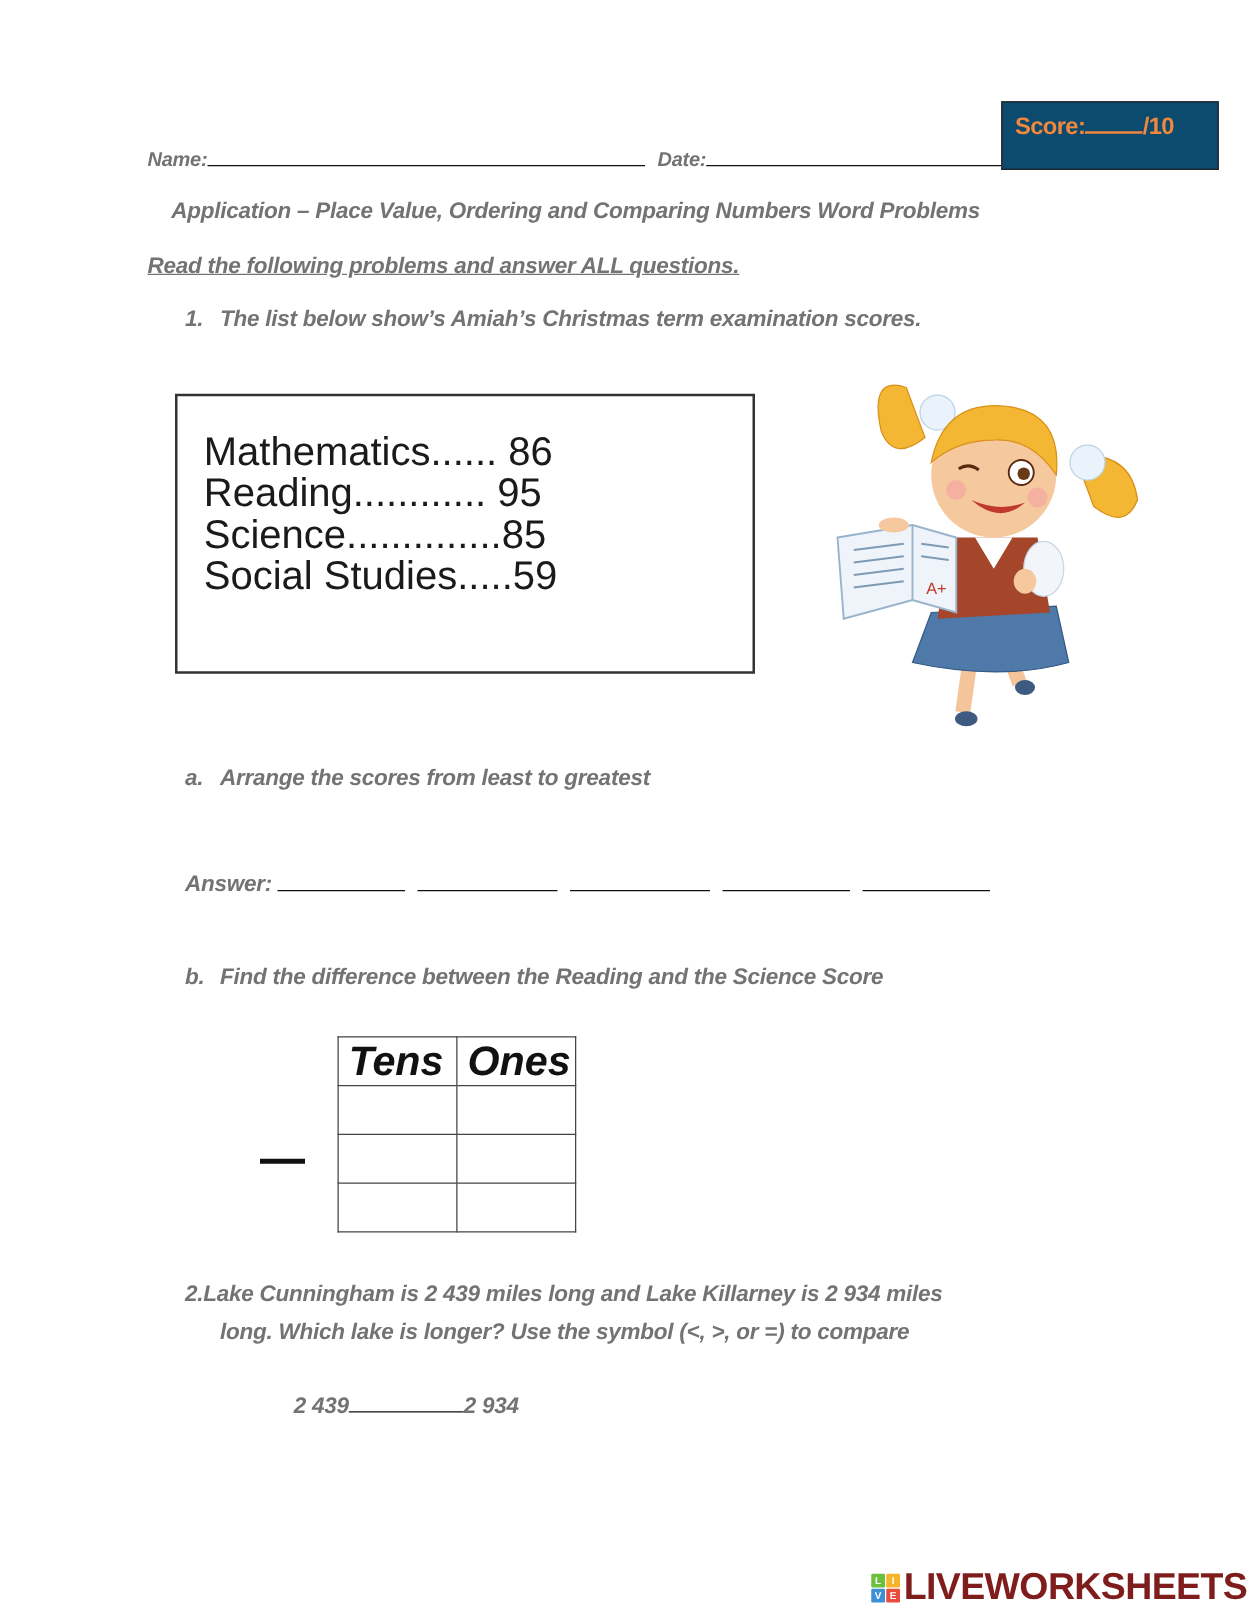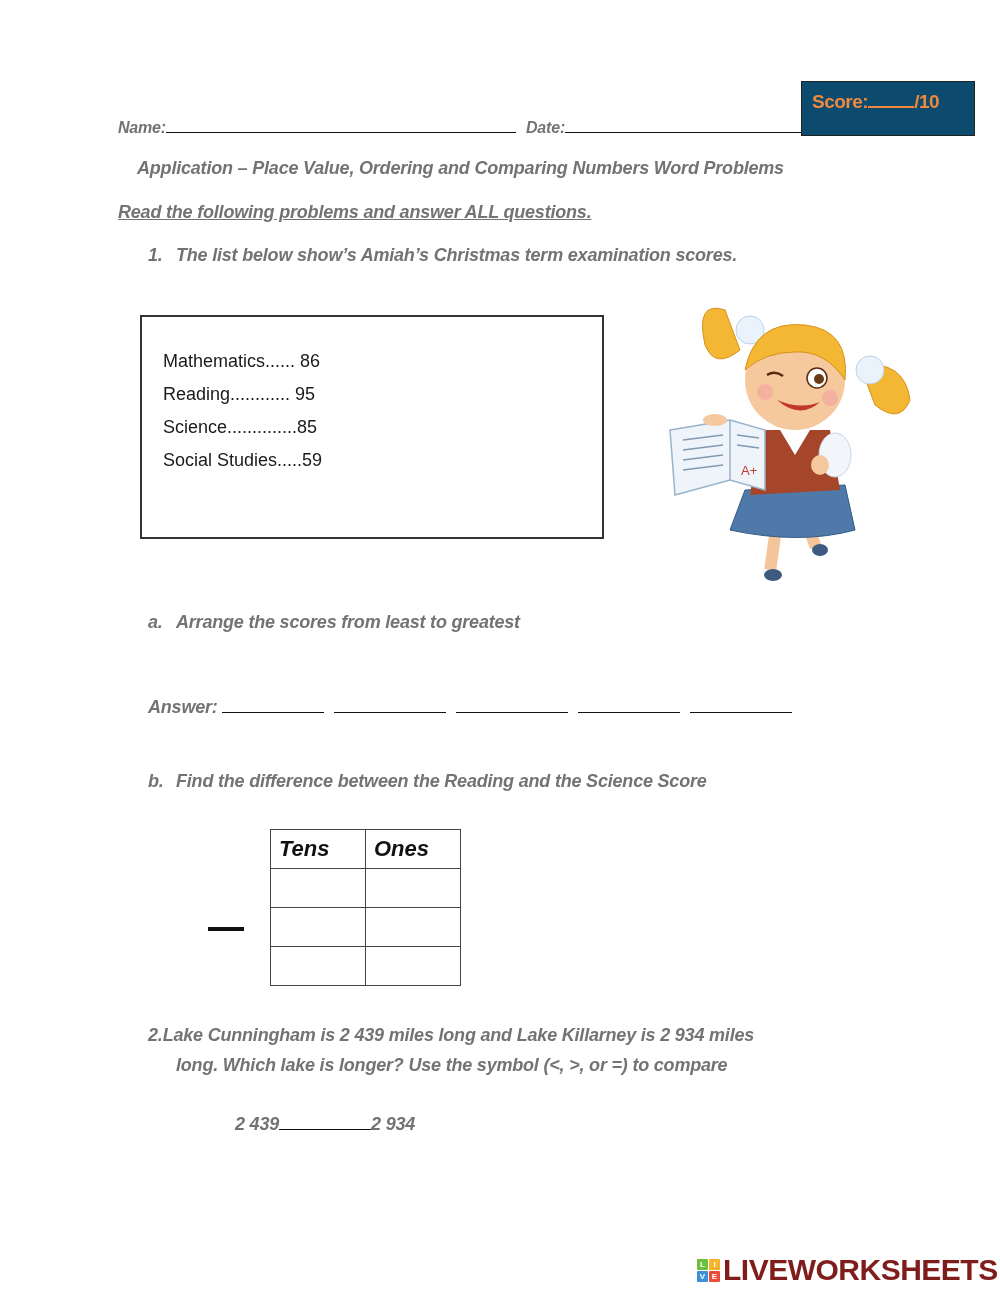--- a/index.html
+++ b/index.html
@@ -46,21 +46,21 @@
     #q1 { left: 148px; top: 245px; }
     #q1 .num { display:inline-block; width: 28px; }
 
     
     #scores-box {
       position: absolute; left: 140px; top: 315px; width: 464px; height: 224px;
       border: 2.5px solid #333; box-sizing: border-box; background: #fff;
     }
     #scores-list {
       position: absolute; left: 21px; top: 28px;
-      font-family: "Liberation Sans", sans-serif; font-size: 18px; line-height: 33px;
+      font-family: "Liberation Sans", sans-serif; font-size: 32px; line-height: 33px;
       color: #1a1a1a;
     }
     .score-row { white-space: nowrap; }
 
     
     #girl {
       position: absolute; left: 655px; top: 290px; width: 270px; height: 300px;
     }
 
     #qa { left: 148px; top: 612px; }
@@ -76,21 +76,21 @@
     }
     #to-table {
       position: absolute; left: 270px; top: 829px; border-collapse: collapse;
     }
     #to-table td, #to-table th {
       border: 1.2px solid #444; width: 95px; height: 39px; padding: 0 0 0 8px; text-align: left;
       box-sizing: border-box;
     }
     #to-table th {
       font-family: "Liberation Sans", sans-serif; font-style: italic; font-weight: bold;
-      font-size: 22px; color: #111;
+      font-size: 33px; color: #111;
     }
 
     #q2a { left: 148px; top: 1025px; }
     #q2b { left: 176px; top: 1055px; }
     #compare { left: 235px; top: 1114px; }
     #compare .cblank { display:inline-block; width: 92px; border-bottom: 1.5px solid #111; height: 14px; }
 
     
     #logo {
       position: absolute; left: 697px; top: 1255px; display: flex; align-items: center;

